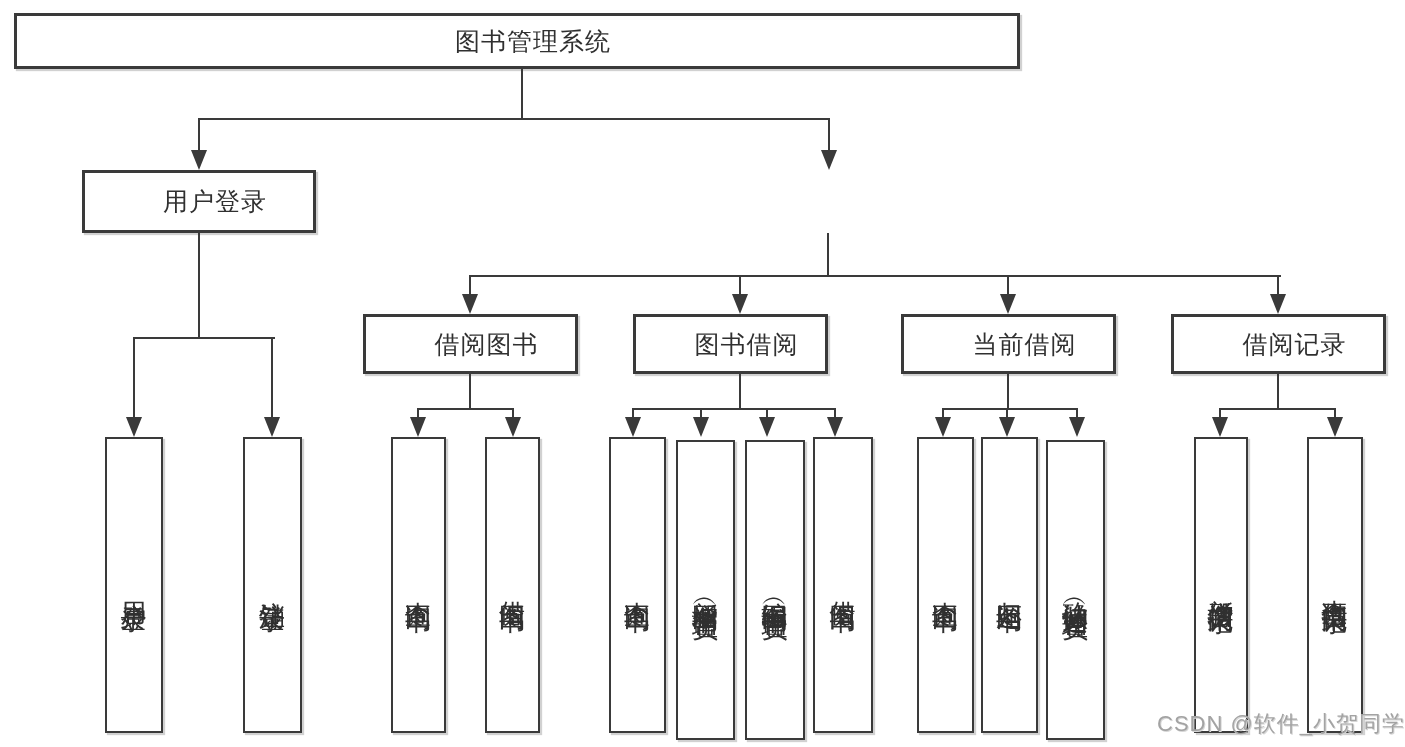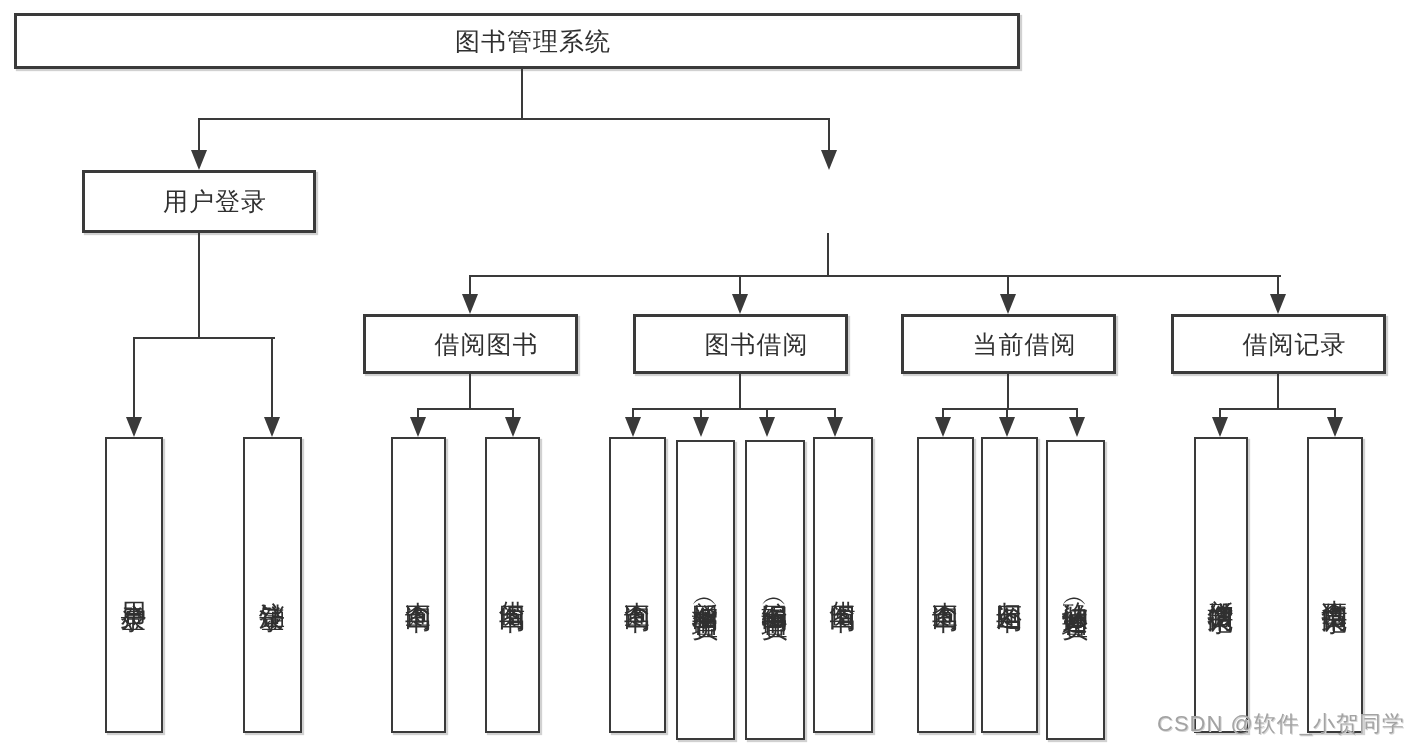--- a/index.html
+++ b/index.html
@@ -66,21 +66,21 @@
   <div class="vl" style="left:469px;top:275px;height:22px"></div>
   <div class="vl" style="left:739px;top:275px;height:22px"></div>
   <div class="vl" style="left:1007px;top:275px;height:22px"></div>
   <div class="vl" style="left:1277px;top:275px;height:22px"></div>
   <div class="ar" style="left:462px;top:294px"></div>
   <div class="ar" style="left:732px;top:294px"></div>
   <div class="ar" style="left:1000px;top:294px"></div>
   <div class="ar" style="left:1270px;top:294px"></div>
 
   <div class="box h big" style="left:363px;top:314px;width:215px;height:60px">借阅图书</div>
-  <div class="box h big" style="left:633px;top:314px;width:215px;height:60px">图书借阅</div>
+  <div class="box h big" style="left:633px;top:314px;width:195px;height:60px">图书借阅</div>
   <div class="box h big" style="left:901px;top:314px;width:215px;height:60px">当前借阅</div>
   <div class="box h big" style="left:1171px;top:314px;width:215px;height:60px">借阅记录</div>
 
   <div class="vl" style="left:469px;top:374px;height:34px"></div>
   <div class="hl" style="left:417px;top:408px;width:97px"></div>
   <div class="vl" style="left:417px;top:408px;height:12px"></div>
   <div class="vl" style="left:512px;top:408px;height:12px"></div>
   <div class="ar" style="left:410px;top:417px"></div>
   <div class="ar" style="left:505px;top:417px"></div>
 

